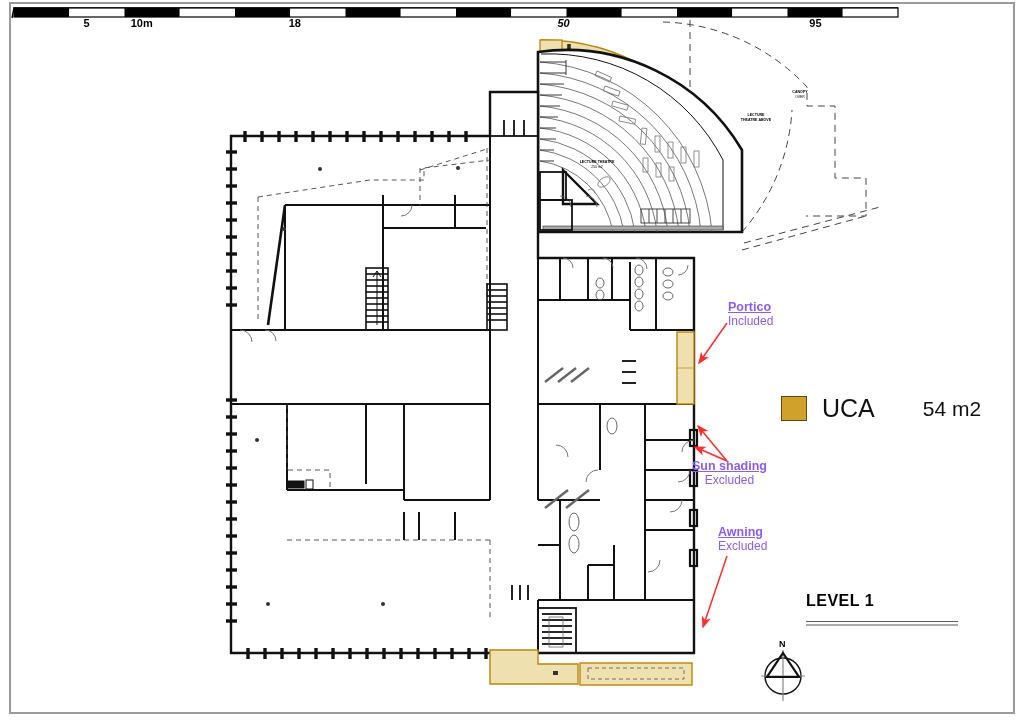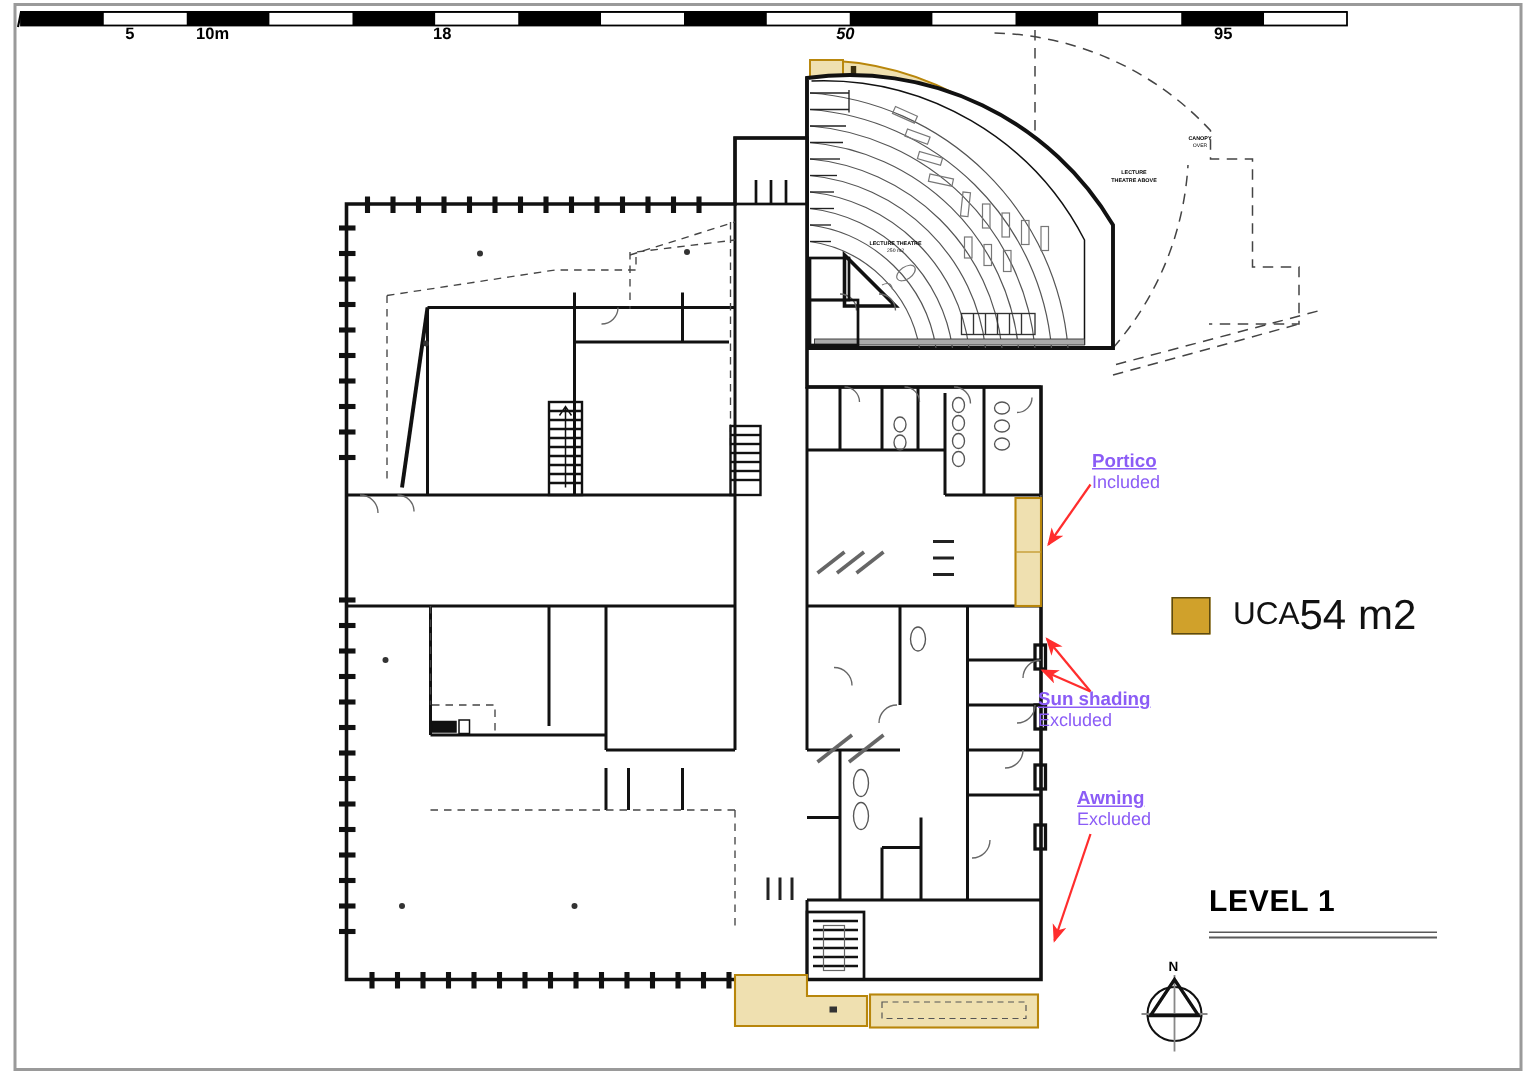--- a/index.html
+++ b/index.html
@@ -55,46 +55,47 @@
   .annot .a-title {
     font-size: 12.5px; font-weight: bold;
     text-decoration: underline;
     line-height: 14px;
     display: block;
   }
   .annot .a-sub {
     font-size: 12px; font-weight: normal;
     line-height: 14px;
     display: block;
+    text-align: center;
   }
   
   #legend {
     position: absolute;
     left: 781px; top: 394px;
     display: flex; align-items: center;
   }
   #legend-swatch {
     width: 26px; height: 25px;
     border: 1px solid #5c4a10;
     box-sizing: border-box;
   }
   #legend-label {
-    font-size: 21px; margin-left: 15px; color: #111;
+    font-size: 25px; margin-left: 15px; color: #111;
   }
   #legend-area {
-    font-size: 28px; color: #111;
+    font-size: 21px; margin-left: 48px; color: #111;
   }
   
   #titleblock {
     position: absolute;
     left: 806px; top: 588px;
     width: 160px;
   }
   #tb-level {
-    font-size: 20px; font-weight: bold; letter-spacing: .5px;
+    font-size: 16px; font-weight: bold; letter-spacing: .5px;
     color: #000; line-height: 26px;
   }
   #tb-rule {
     margin: 7px 0 8px 0;
     height: 1px; background: #5a5a5a; width: 152px;
   }
   #tb-building {
     font-size: 21px; font-weight: bold; letter-spacing: .5px;
     color: #000; line-height: 26px;
   }

